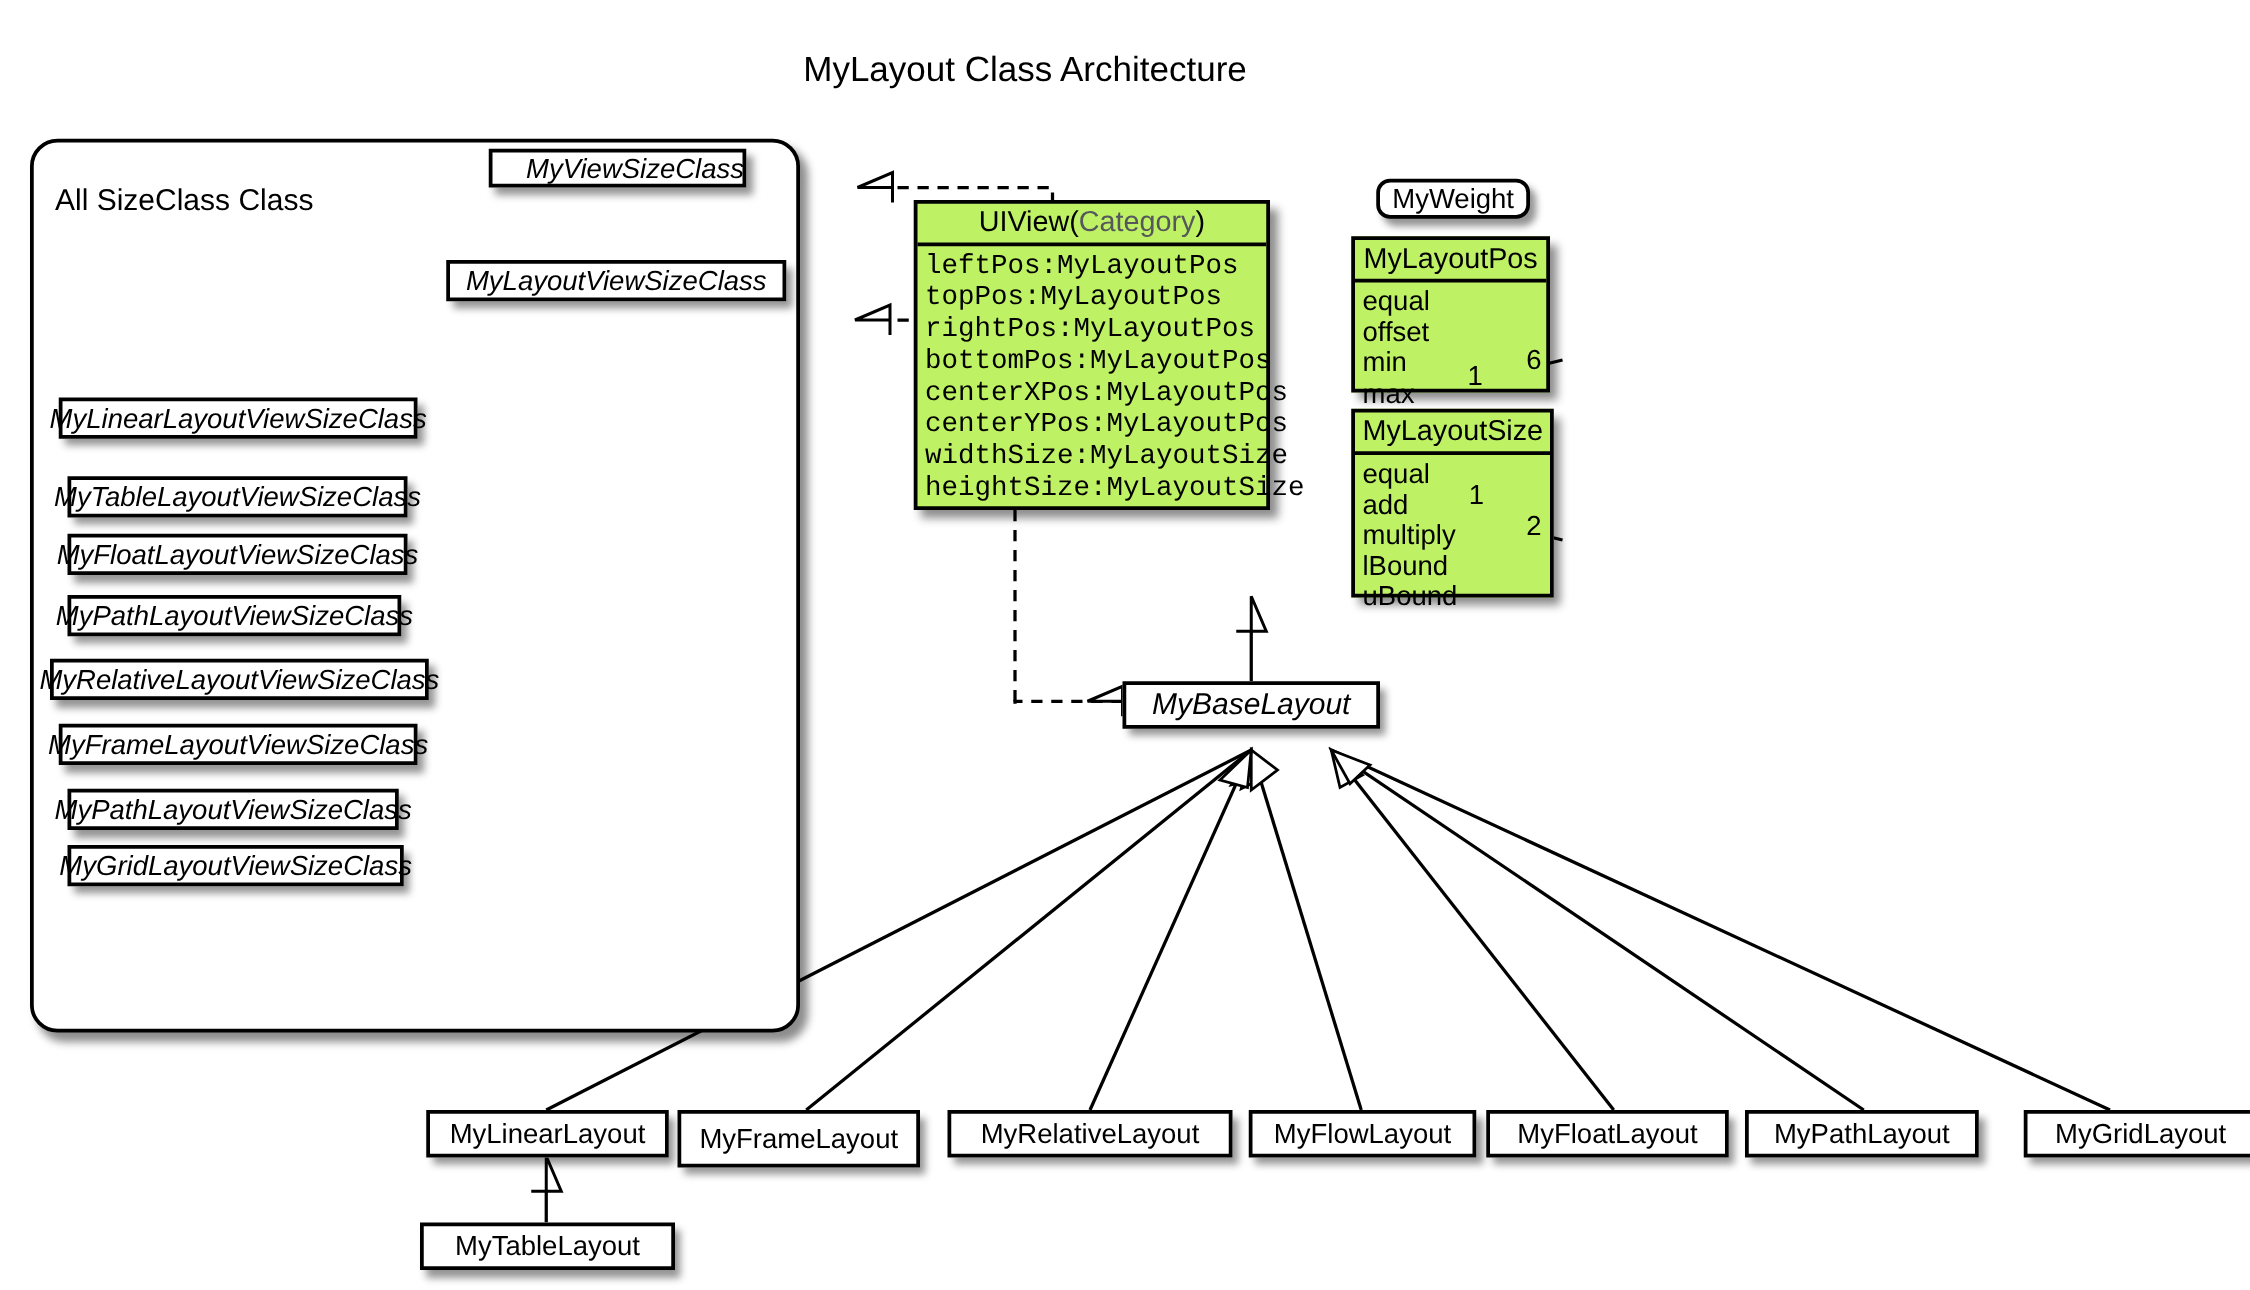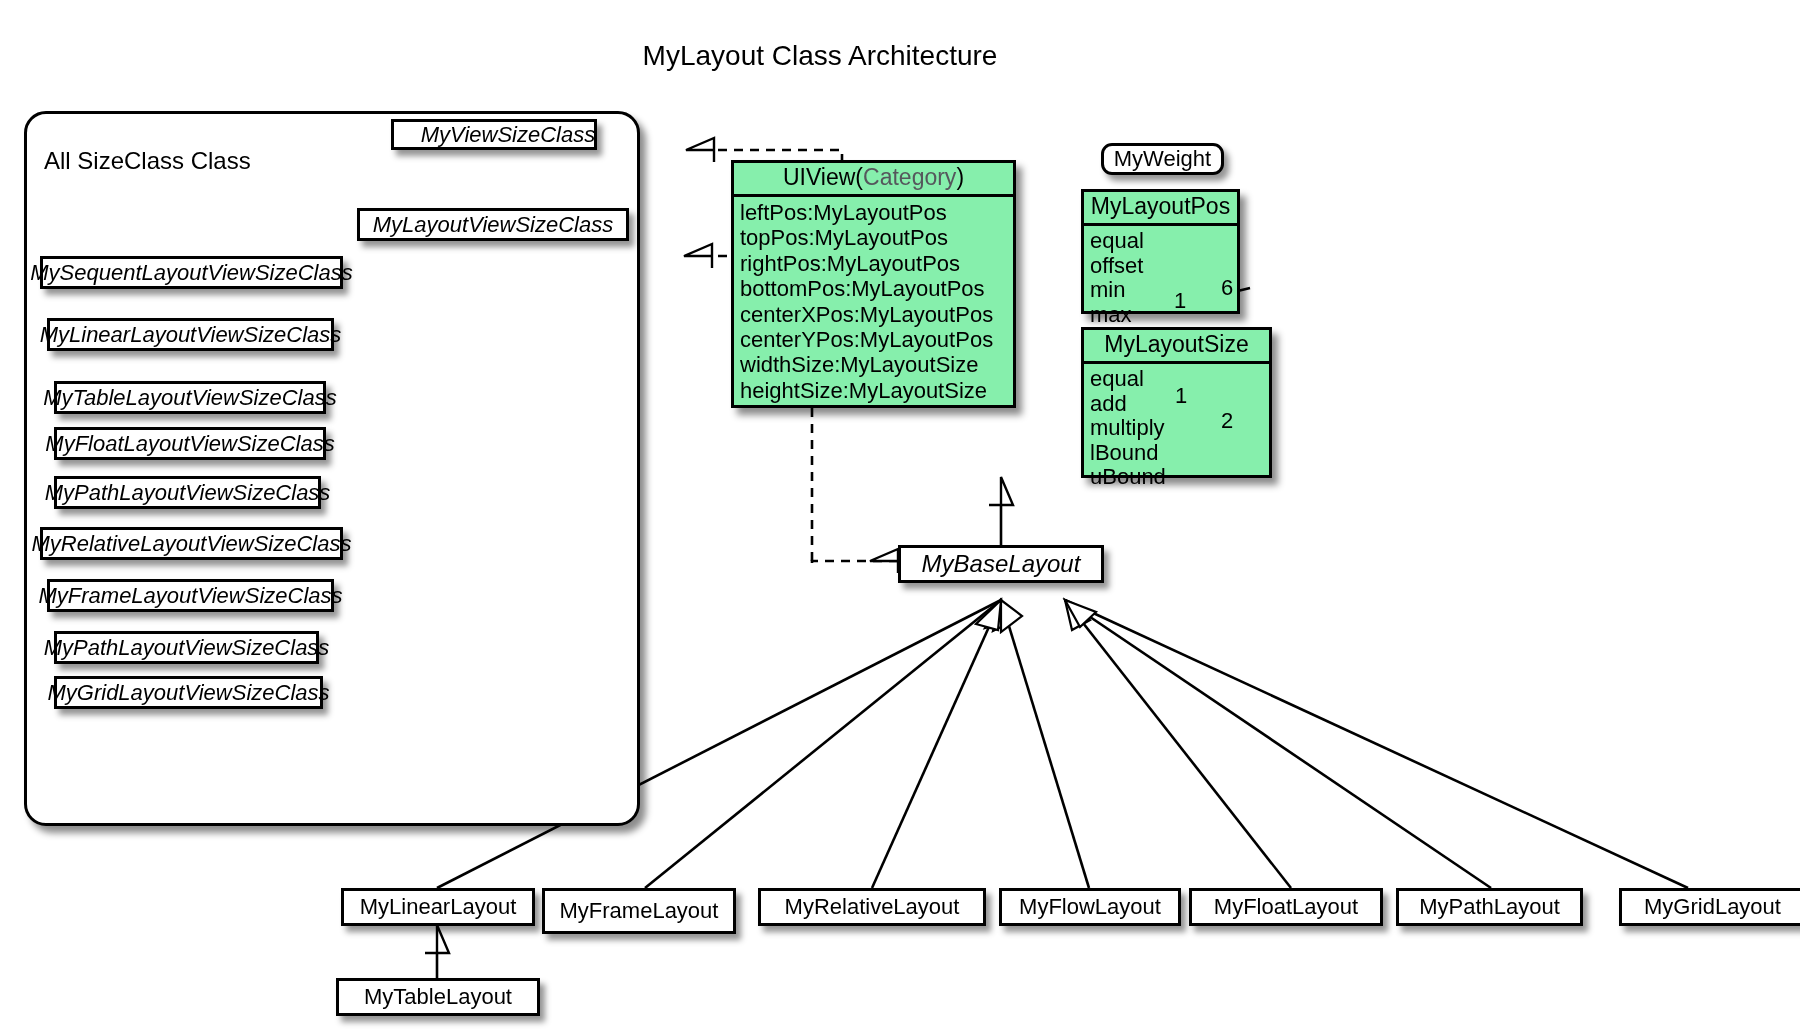--- a/index.html
+++ b/index.html
@@ -67,21 +67,21 @@
     white-space: nowrap;
     line-height: 1;
   }
   .box.abstract .label { font-style: italic; }
   .box.plain .label { font-style: normal; }
 
   
   .cbox {
     position: absolute;
     border: 3px solid #000;
-    background: #86efac;
+    background: #bef264;
     box-shadow: 6px 7px 7px rgba(0,0,0,0.45);
     box-sizing: border-box;
     display: flex;
     flex-direction: column;
     color: #000;
     z-index: 5;
   }
   .cbox .hdr {
     border-bottom: 3px solid #000;
     text-align: center;
@@ -96,21 +96,21 @@
   }
   .cbox .rows {
     padding: 3px 0 4px 6px;
   }
   .cbox .rows div {
     font-size: 22px;
     line-height: 1.118;
     white-space: nowrap;
     color: #000;
   }
-  .cbox.big .rows div { line-height: 1.155; }
+  .cbox.big .rows div { line-height: 1.155; font-family: Liberation Mono, monospace; }
 
   
   .mult {
     position: absolute;
     font-size: 22px;
     color: #000;
     z-index: 6;
     white-space: nowrap;
   }
 </style>
@@ -193,23 +193,20 @@
   <div class="panel-label" style="left:44px; top:147px;">All SizeClass Class</div>
 
   <div class="box abstract" style="left:391px; top:119px; width:206px; height:31px;padding-left:28px;">
     <span class="label">MyViewSizeClass</span>
   </div>
 
   <div class="box abstract" style="left:357px; top:208px; width:272px; height:33px;">
     <span class="label">MyLayoutViewSizeClass</span>
   </div>
 
-  <div class="box abstract" style="left:40px; top:256px; width:303px; height:33px;">
-    <span class="label">MySequentLayoutViewSizeClass</span>
-  </div>
 
   <div class="box abstract" style="left:47px; top:318px; width:287px; height:33px;">
     <span class="label">MyLinearLayoutViewSizeClass</span>
   </div>
 
   <div class="box abstract" style="left:54px; top:381px; width:272px; height:33px;text-align:right;">
     <span class="label">MyTableLayoutViewSizeClass</span>
   </div>
 
   <div class="box abstract" style="left:54px; top:427px; width:272px; height:33px;">
@@ -259,21 +256,21 @@
   <div class="cbox" style="left:1081px; top:189px; width:159px; height:125px;">
     <div class="hdr">MyLayoutPos</div>
     <div class="rows">
       <div>equal</div>
       <div>offset</div>
       <div>min</div>
       <div>max</div>
     </div>
   </div>
 
-  <div class="cbox" style="left:1081px; top:327px; width:191px; height:151px;">
+  <div class="cbox" style="left:1081px; top:327px; width:162px; height:151px;">
     <div class="hdr">MyLayoutSize</div>
     <div class="rows">
       <div>equal</div>
       <div>add</div>
       <div>multiply</div>
       <div>lBound</div>
       <div>uBound</div>
     </div>
   </div>
 

